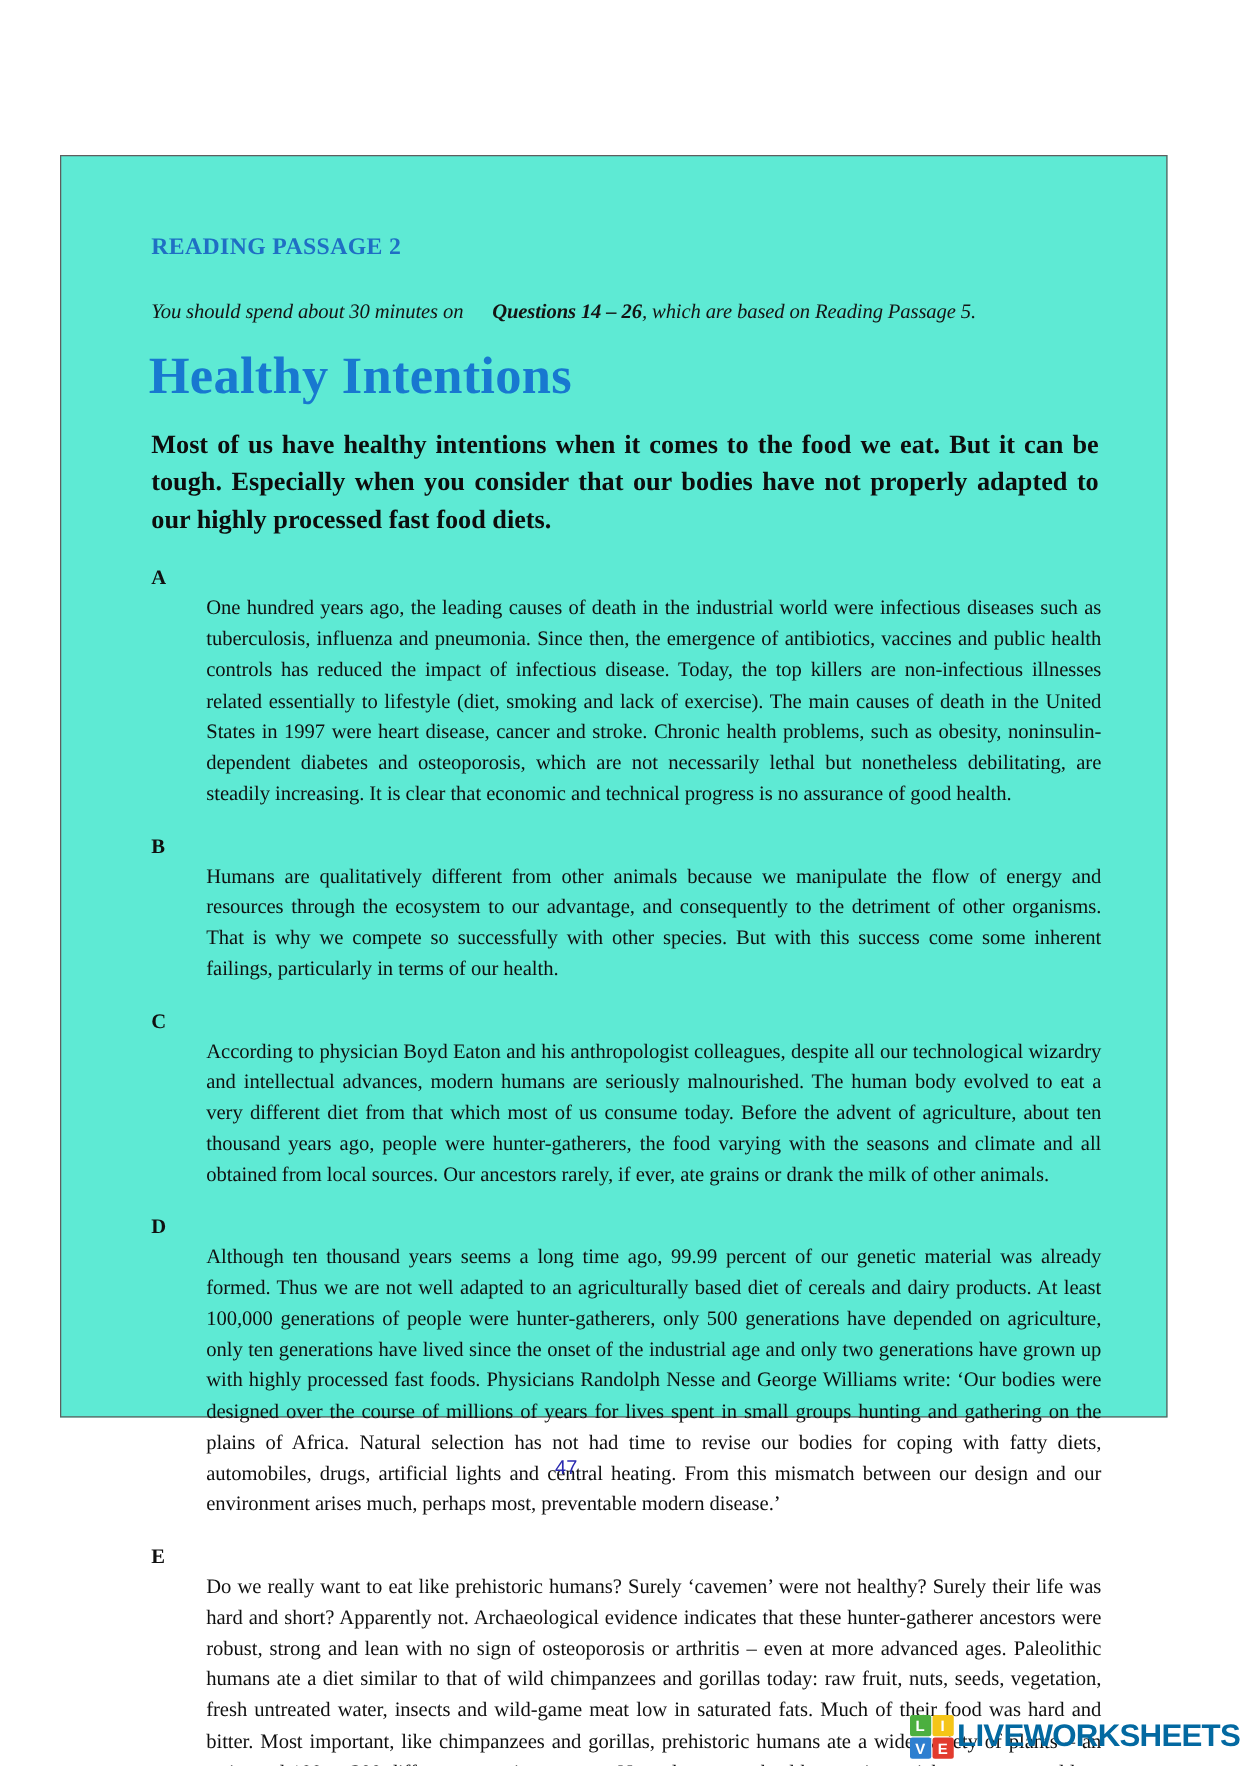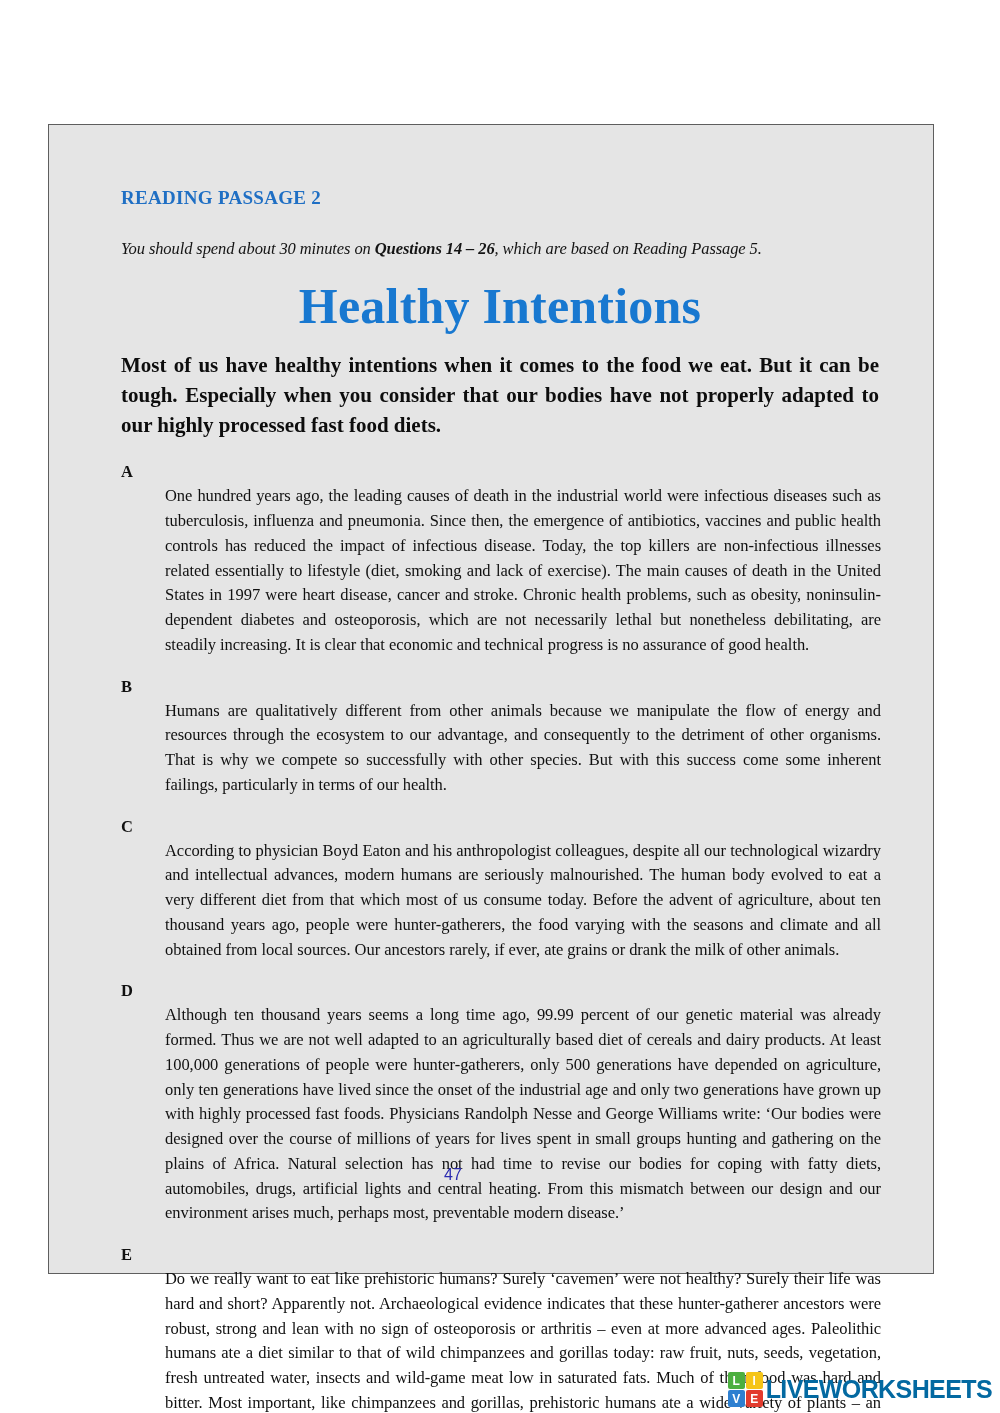--- a/index.html
+++ b/index.html
@@ -15,24 +15,24 @@
     overflow: hidden;
     position: relative;
   }
 
   
   #page-sheet {
     position: absolute;
     left: 48px;
     top: 124px;
     width: 886px;
-    height: 1150px;
+    height: 1010px;
     border: 1.5px solid #5e5e5e;
     box-sizing: border-box;
-    background: #e5e5e5;
+    background: #5eead4;
   }
 
   #page-content {
     position: absolute;
     left: 70px;
     top: 62px;
     width: 762px;
   }
 
   
@@ -49,28 +49,28 @@
   .instruction {
     font-style: italic;
     font-size: 16.5px;
     color: #141414;
     margin: 0 0 18px 2px;
     letter-spacing: -0.1px;
   }
   .instruction b {
     font-weight: bold;
     font-style: italic;
+    margin-left: 19px;
   }
 
   
   .article-title {
-    text-align: center;
     font-family: "Liberation Serif", "DejaVu Serif", serif;
     font-weight: bold;
-    font-size: 50px;
+    font-size: 42px;
     color: #1878d0;
     margin: 0 0 16px 0;
     letter-spacing: 0.2px;
   }
 
   
   .lead {
     font-weight: bold;
     font-size: 21px;
     line-height: 1.42;

